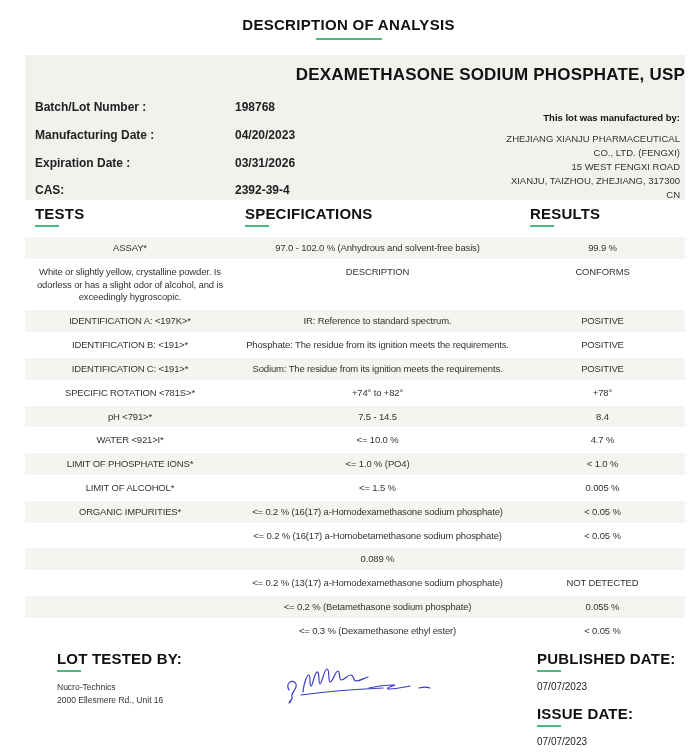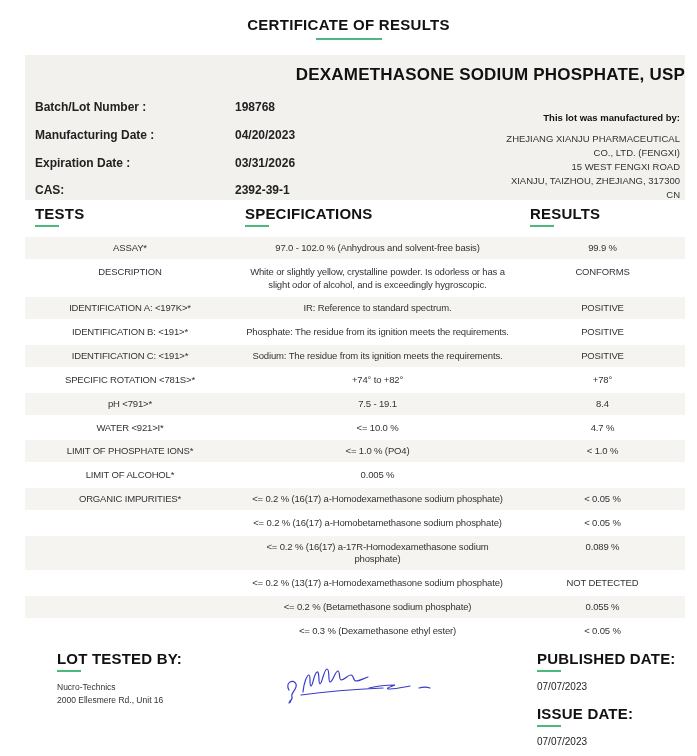--- a/index.html
+++ b/index.html
@@ -50,40 +50,40 @@
   .issue-heading{margin-top:13px;}
   .sig-wrap{margin-top:6px;margin-left:10px;}
   .sig-wrap svg{display:block;}
   .sig-stroke{fill:none;stroke:var(--signature-blue);stroke-width:1.2;stroke-linecap:round;}
 </style>
 </head>
 <body>
 
 <div class="page">
 
-  <div class="doc-title">CERTIFICATE OF RESULTS</div>
+  <div class="doc-title">DESCRIPTION OF ANALYSIS</div>
 
   <div class="panel">
     <div class="product-name">DEXAMETHASONE SODIUM PHOSPHATE, USP</div>
 
     <div class="field" style="top:45px">
       <span>Batch/Lot Number :</span>
       <span class="fvalue">198768</span>
     </div>
     <div class="field" style="top:73px">
       <span>Manufacturing Date :</span>
       <span class="fvalue">04/20/2023</span>
     </div>
     <div class="field" style="top:101px">
       <span>Expiration Date :</span>
       <span class="fvalue">03/31/2026</span>
     </div>
     <div class="field" style="top:128px">
       <span>CAS:</span>
-      <span class="fvalue">2392-39-1</span>
+      <span class="fvalue">2392-39-4</span>
     </div>
 
     <div class="mfr">
       <div class="mfr-head">This lot was manufactured by:</div>
       <div class="mfr-lines">
         <div class="mfr-line">ZHEJIANG XIANJU PHARMACEUTICAL</div>
         <div class="mfr-line">CO., LTD. (FENGXI)</div>
         <div class="mfr-line">15 WEST FENGXI ROAD</div>
         <div class="mfr-line">XIANJU, TAIZHOU, ZHEJIANG, 317300</div>
         <div class="mfr-line">CN</div>
@@ -97,22 +97,22 @@
       <div class="th">SPECIFICATIONS</div>
       <div class="th">RESULTS</div>
     </div>
     <div class="tbody">
       <div class="trow">
         <div class="cell">ASSAY*</div>
         <div class="cell">97.0 - 102.0 % (Anhydrous and solvent-free basis)</div>
         <div class="cell">99.9 %</div>
       </div>
       <div class="trow">
+        <div class="cell">White or slightly yellow, crystalline powder. Is odorless or has a slight odor of alcohol, and is exceedingly hygroscopic.</div>
         <div class="cell">DESCRIPTION</div>
-        <div class="cell">White or slightly yellow, crystalline powder. Is odorless or has a slight odor of alcohol, and is exceedingly hygroscopic.</div>
         <div class="cell">CONFORMS</div>
       </div>
       <div class="trow">
         <div class="cell">IDENTIFICATION A: &lt;197K&gt;*</div>
         <div class="cell">IR: Reference to standard spectrum.</div>
         <div class="cell">POSITIVE</div>
       </div>
       <div class="trow">
         <div class="cell">IDENTIFICATION B: &lt;191&gt;*</div>
         <div class="cell">Phosphate: The residue from its ignition meets the requirements.</div>
@@ -123,50 +123,50 @@
         <div class="cell">Sodium: The residue from its ignition meets the requirements.</div>
         <div class="cell">POSITIVE</div>
       </div>
       <div class="trow">
         <div class="cell">SPECIFIC ROTATION &lt;781S&gt;*</div>
         <div class="cell">+74°  to +82°</div>
         <div class="cell">+78°</div>
       </div>
       <div class="trow">
         <div class="cell">pH &lt;791&gt;*</div>
-        <div class="cell">7.5 - 19.1</div>
+        <div class="cell">7.5 - 14.5</div>
         <div class="cell">8.4</div>
       </div>
       <div class="trow">
         <div class="cell">WATER &lt;921&gt;I*</div>
         <div class="cell">&lt;= 10.0 %</div>
         <div class="cell">4.7 %</div>
       </div>
       <div class="trow">
         <div class="cell">LIMIT OF PHOSPHATE IONS*</div>
         <div class="cell">&lt;= 1.0 % (PO4)</div>
         <div class="cell">&lt; 1.0 %</div>
       </div>
       <div class="trow">
         <div class="cell">LIMIT OF ALCOHOL*</div>
+        <div class="cell">&lt;= 1.5 %</div>
         <div class="cell">0.005 %</div>
       </div>
       <div class="trow">
         <div class="cell">ORGANIC IMPURITIES*</div>
         <div class="cell">&lt;= 0.2 % (16(17) a-Homodexamethasone sodium phosphate)</div>
         <div class="cell">&lt; 0.05 %</div>
       </div>
       <div class="trow">
         <div class="cell"></div>
         <div class="cell">&lt;= 0.2 % (16(17) a-Homobetamethasone sodium phosphate)</div>
         <div class="cell">&lt; 0.05 %</div>
       </div>
       <div class="trow">
         <div class="cell"></div>
-        <div class="cell">&lt;= 0.2 % (16(17) a-17R-Homodexamethasone sodium phosphate)</div>
         <div class="cell">0.089 %</div>
       </div>
       <div class="trow">
         <div class="cell"></div>
         <div class="cell">&lt;= 0.2 % (13(17) a-Homodexamethasone sodium phosphate)</div>
         <div class="cell">NOT DETECTED</div>
       </div>
       <div class="trow">
         <div class="cell"></div>
         <div class="cell">&lt;= 0.2 % (Betamethasone sodium phosphate)</div>

